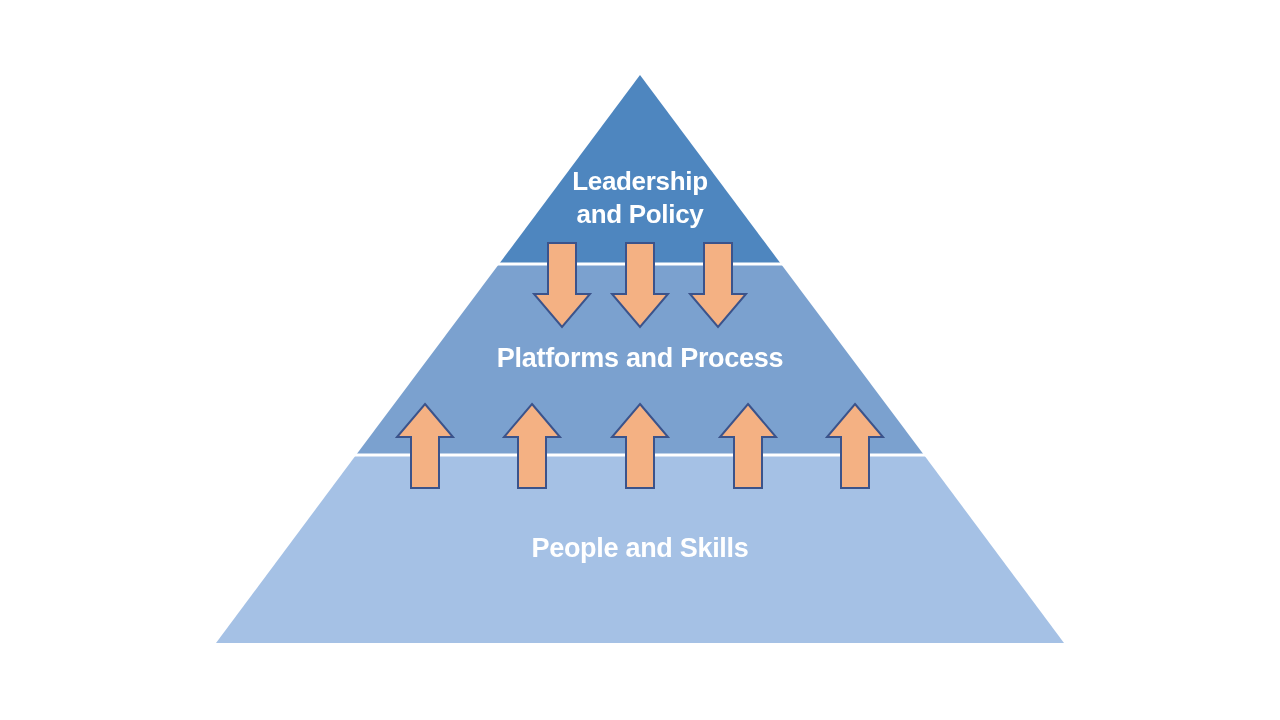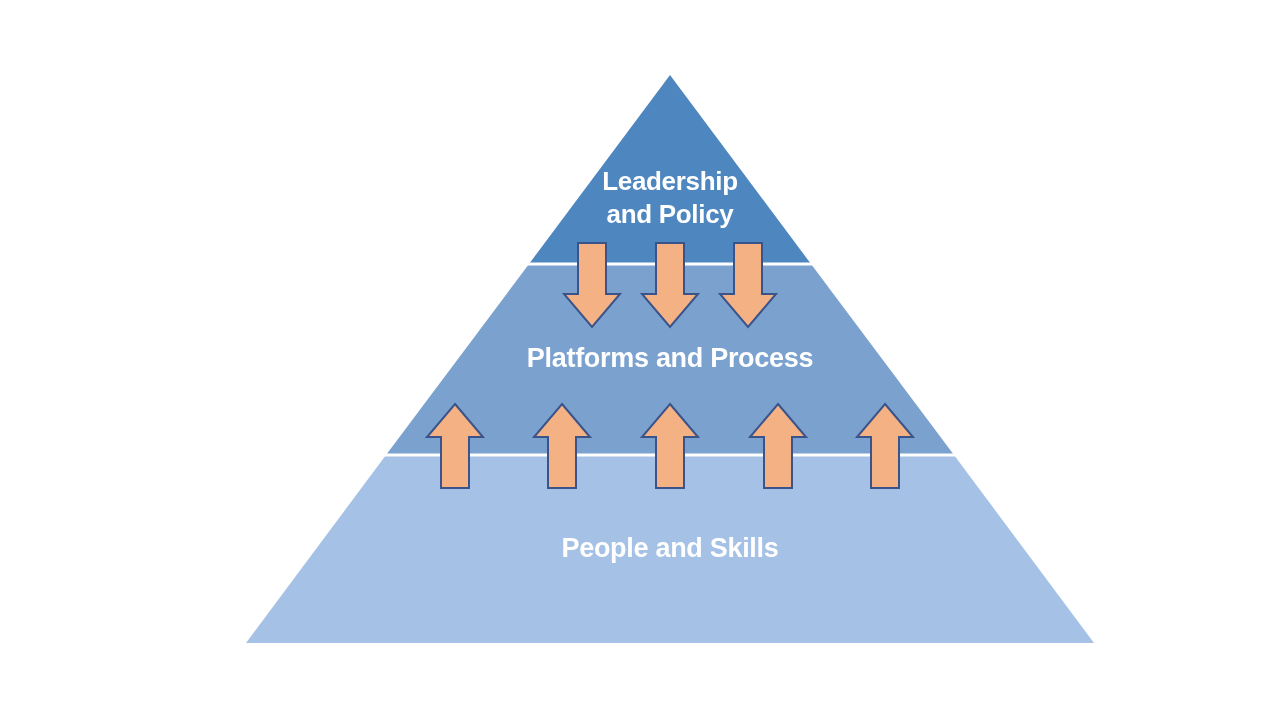--- a/index.html
+++ b/index.html
@@ -9,21 +9,20 @@
     width: 1280px;
     height: 720px;
     overflow: hidden;
     font-family: "Liberation Sans", sans-serif;
   }
   .stage {
     position: relative;
     width: 1211px;
     height: 720px;
     background: #ffffff;
-    padding-left: 30px;
   }
   svg { display: block; }
   .tier-label {
     font-family: "Liberation Sans", sans-serif;
     font-weight: bold;
     letter-spacing: -0.3px;
   }
   .label-large { font-size: 27px; }
   .label-top   { font-size: 26px; }
 </style>

